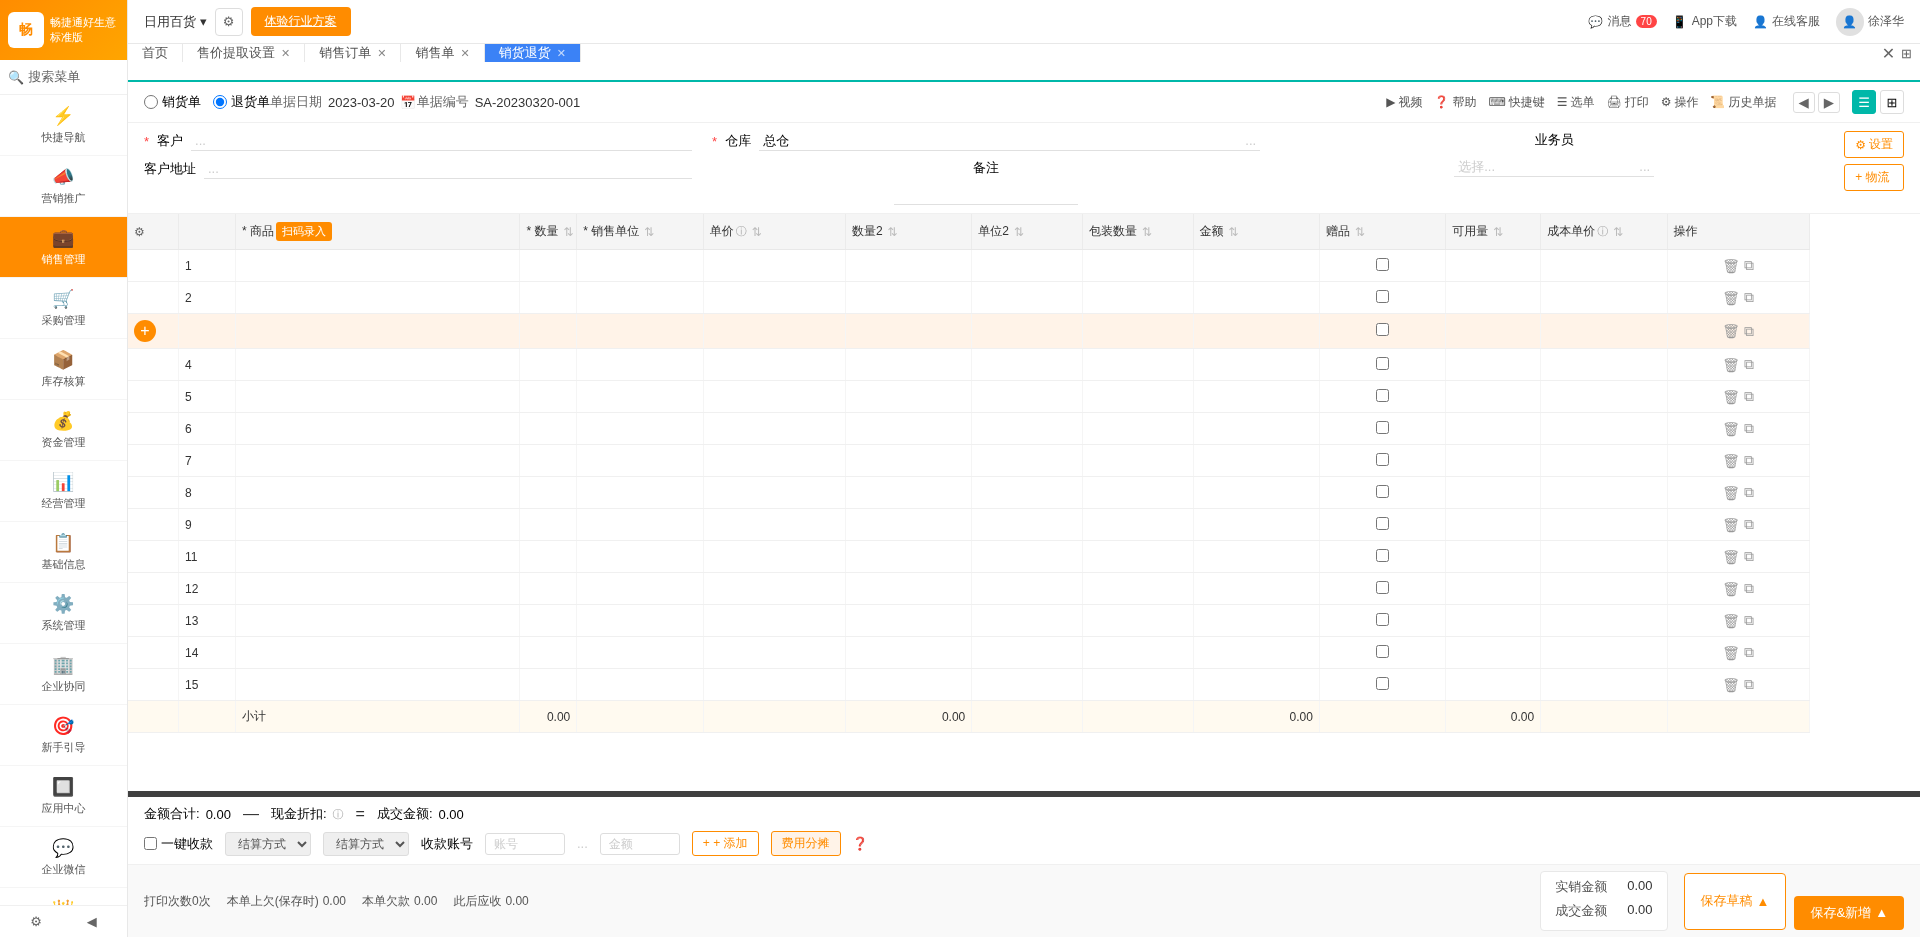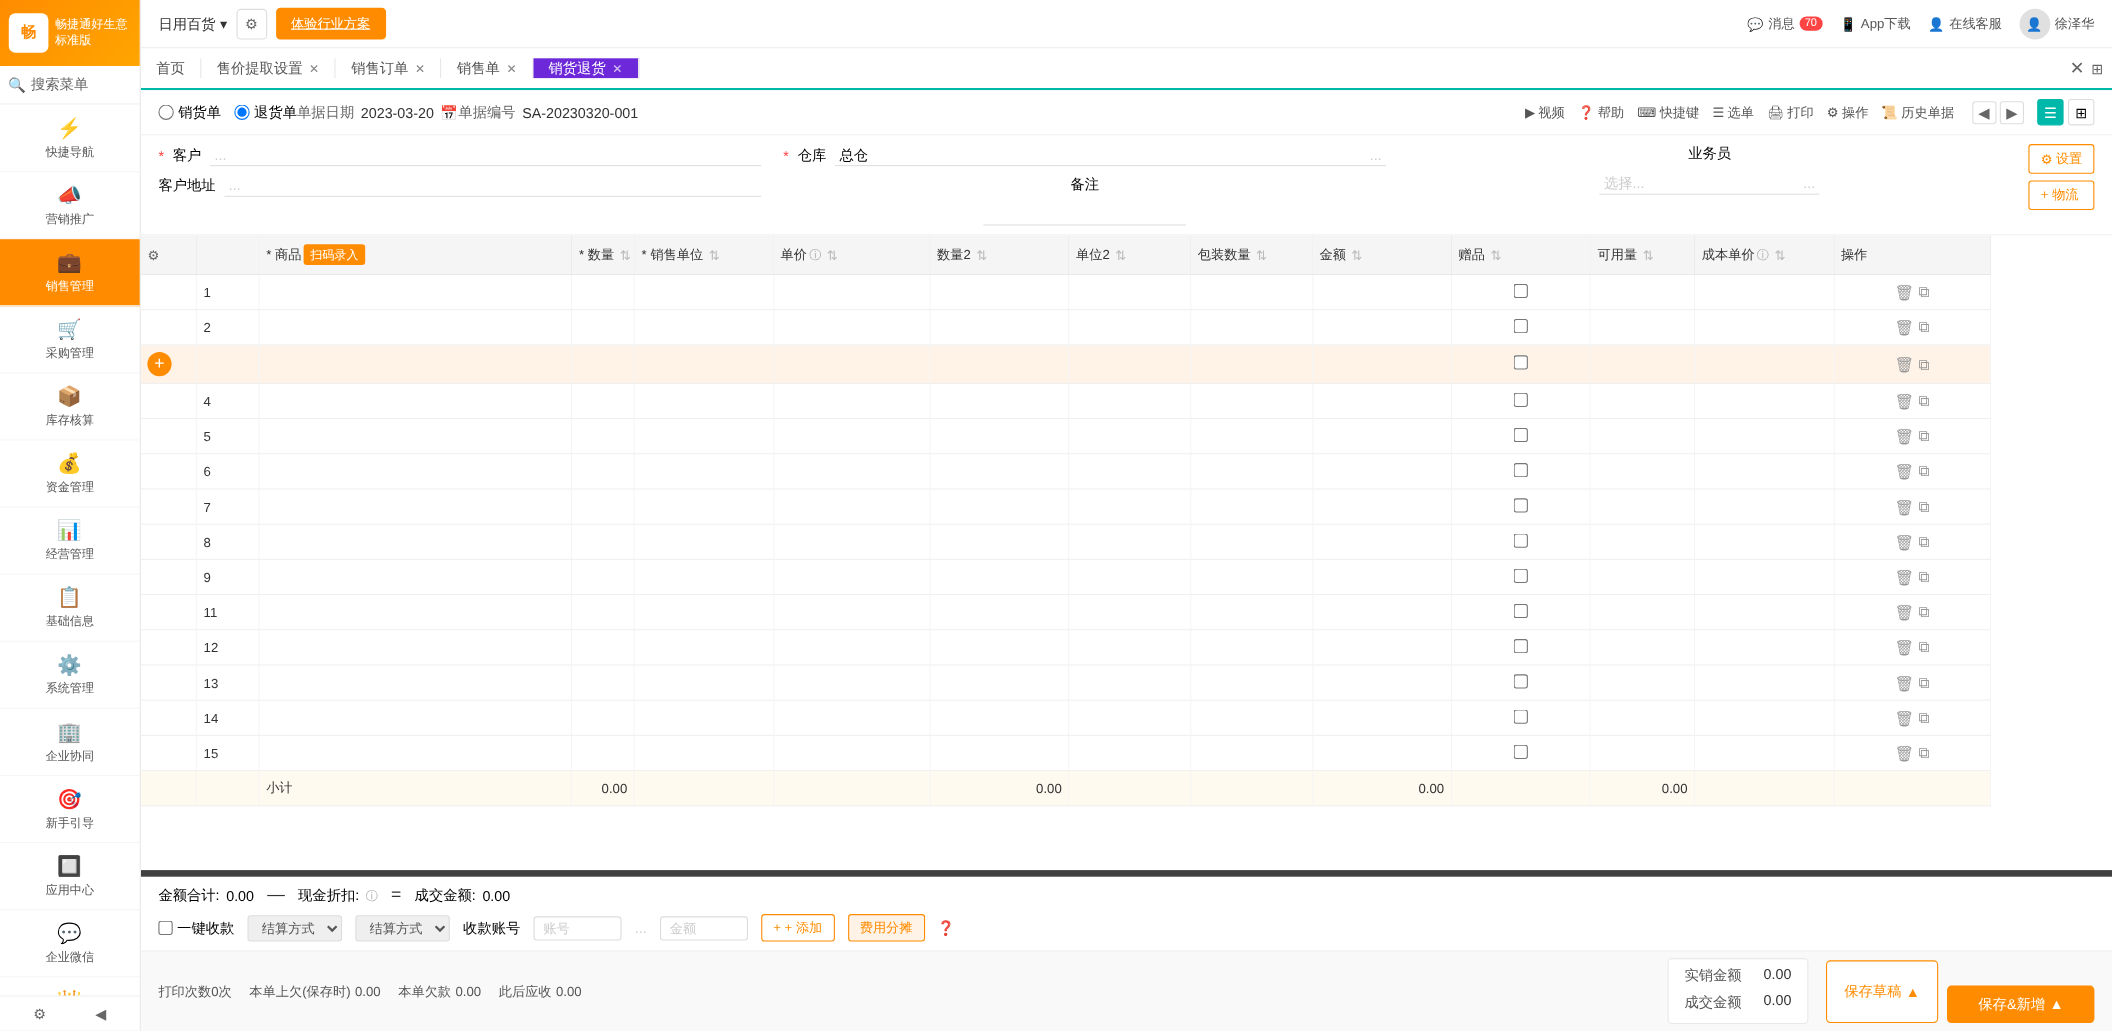--- a/index.html
+++ b/index.html
@@ -29,23 +29,23 @@
     .top-header-left { display: flex; align-items: center; gap: 8px; }
     .breadcrumb-select { display: flex; align-items: center; gap: 4px; color: #333; cursor: pointer; }
     .settings-btn { width: 28px; height: 28px; border: 1px solid #ddd; border-radius: 4px; display: flex; align-items: center; justify-content: center; cursor: pointer; color: #666; }
     .experience-btn { background: #ff8c00; color: white; border: none; padding: 6px 14px; border-radius: 4px; cursor: pointer; font-size: 12px; text-decoration: underline; }
     .top-header-right { display: flex; align-items: center; gap: 16px; }
     .header-icon-btn { display: flex; align-items: center; gap: 4px; color: #555; cursor: pointer; font-size: 12px; }
     .badge { background: #ff4444; color: white; border-radius: 10px; padding: 1px 5px; font-size: 10px; }
     .user-avatar { width: 28px; height: 28px; background: #e0e0e0; border-radius: 50%; display: flex; align-items: center; justify-content: center; color: #888; font-size: 12px; }
     
     
-    .tab-bar { height: 38px; background: white; display: flex; align-items: center; border-bottom: 2px solid #00b8a9; flex-shrink: 0; padding-left: 0; }
+    .tab-bar { height: 38px; background: white; display: flex; align-items: flex-start; border-bottom: 2px solid #00b8a9; flex-shrink: 0; padding-left: 0; }
     .tab { display: flex; align-items: center; padding: 0 14px; gap: 6px; cursor: pointer; font-size: 13px; color: #555; border-right: 1px solid #e8e8e8; white-space: nowrap; }
-    .tab.active { background: #6d28d9; color: white; }
+    .tab.active { background: #3b82f6; color: white; }
     .tab-close { font-size: 11px; opacity: 0.7; }
     .tab-bar-end { margin-left: auto; display: flex; align-items: center; padding: 0 8px; gap: 6px; }
     
     
     .content-area { flex: 1; background: white; overflow: hidden; display: flex; flex-direction: column; }
     
     
     .form-header { padding: 8px 16px; border-bottom: 1px solid #f0f0f0; display: flex; align-items: center; justify-content: space-between; flex-shrink: 0; }
     .form-header-left { display: flex; align-items: center; }
     .radio-group { display: flex; align-items: center; gap: 12px; }
@@ -95,21 +95,21 @@
     .add-btn-green { background: white; border: 1px solid #ff8c00; color: #ff8c00; padding: 3px 10px; border-radius: 3px; cursor: pointer; font-size: 12px; }
     .feiyi-btn { background: #fff3e8; border: 1px solid #ff8c00; color: #ff8c00; padding: 3px 10px; border-radius: 3px; cursor: pointer; font-size: 12px; }
     
     
     .bottom-stats { display: flex; align-items: center; gap: 16px; padding: 6px 16px; background: #f9f9f9; border-top: 1px solid #f0f0f0; font-size: 12px; color: #555; }
     .stat-item { display: flex; align-items: center; gap: 4px; }
     .summary-row { display: flex; justify-content: space-between; gap: 20px; margin-bottom: 4px; }
     .summary-label { color: #555; }
     .summary-value { color: #333; font-weight: 500; }
     .save-draft-btn { background: white; border: 1px solid #ff8c00; color: #ff8c00; padding: 8px 16px; border-radius: 4px; cursor: pointer; font-size: 13px; display: flex; align-items: center; gap: 4px; }
-    .save-new-btn { background: #ff8c00; border: none; color: white; padding: 8px 28px; border-radius: 4px; cursor: pointer; font-size: 13px; font-weight: 500; display: flex; align-items: center; gap: 4px; margin-top: 23px; }
+    .save-new-btn { background: #ff8c00; border: none; color: white; padding: 8px 16px; border-radius: 4px; cursor: pointer; font-size: 13px; font-weight: 500; display: flex; align-items: center; gap: 4px; margin-top: 23px; }
     
     
     input::placeholder { color: #ccc; }
     
     .bottom-wrapper { position: relative; }
     
     .gear-icon-th { color: #666; cursor: pointer; }
   </style>
 </head>
 <body>

